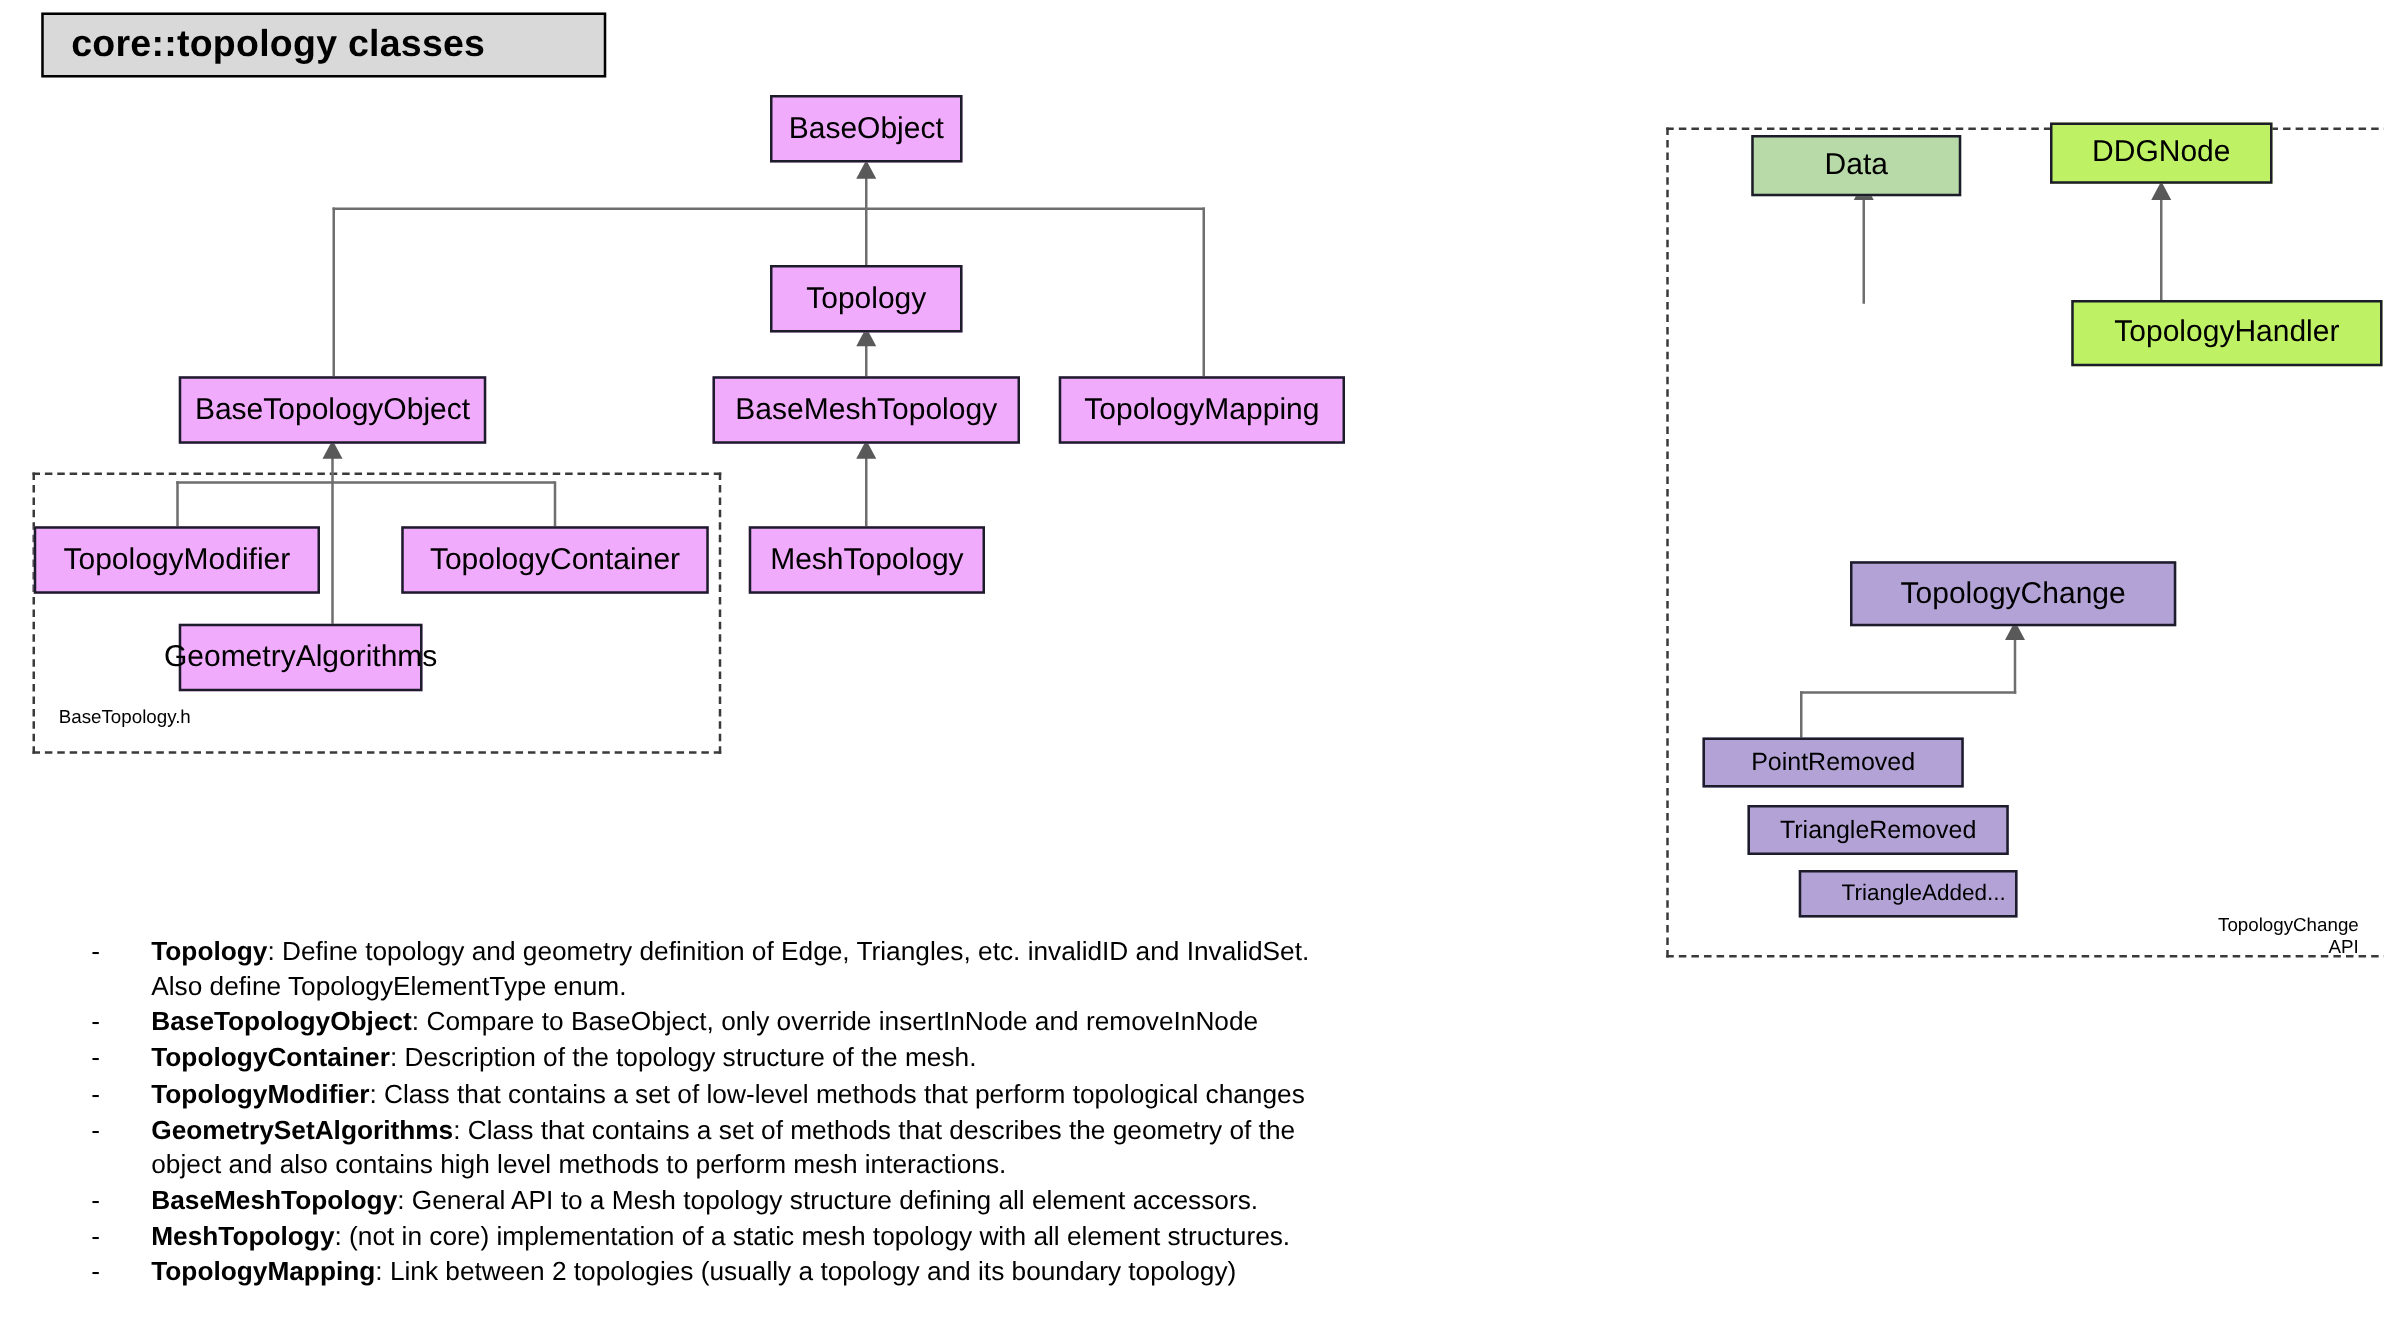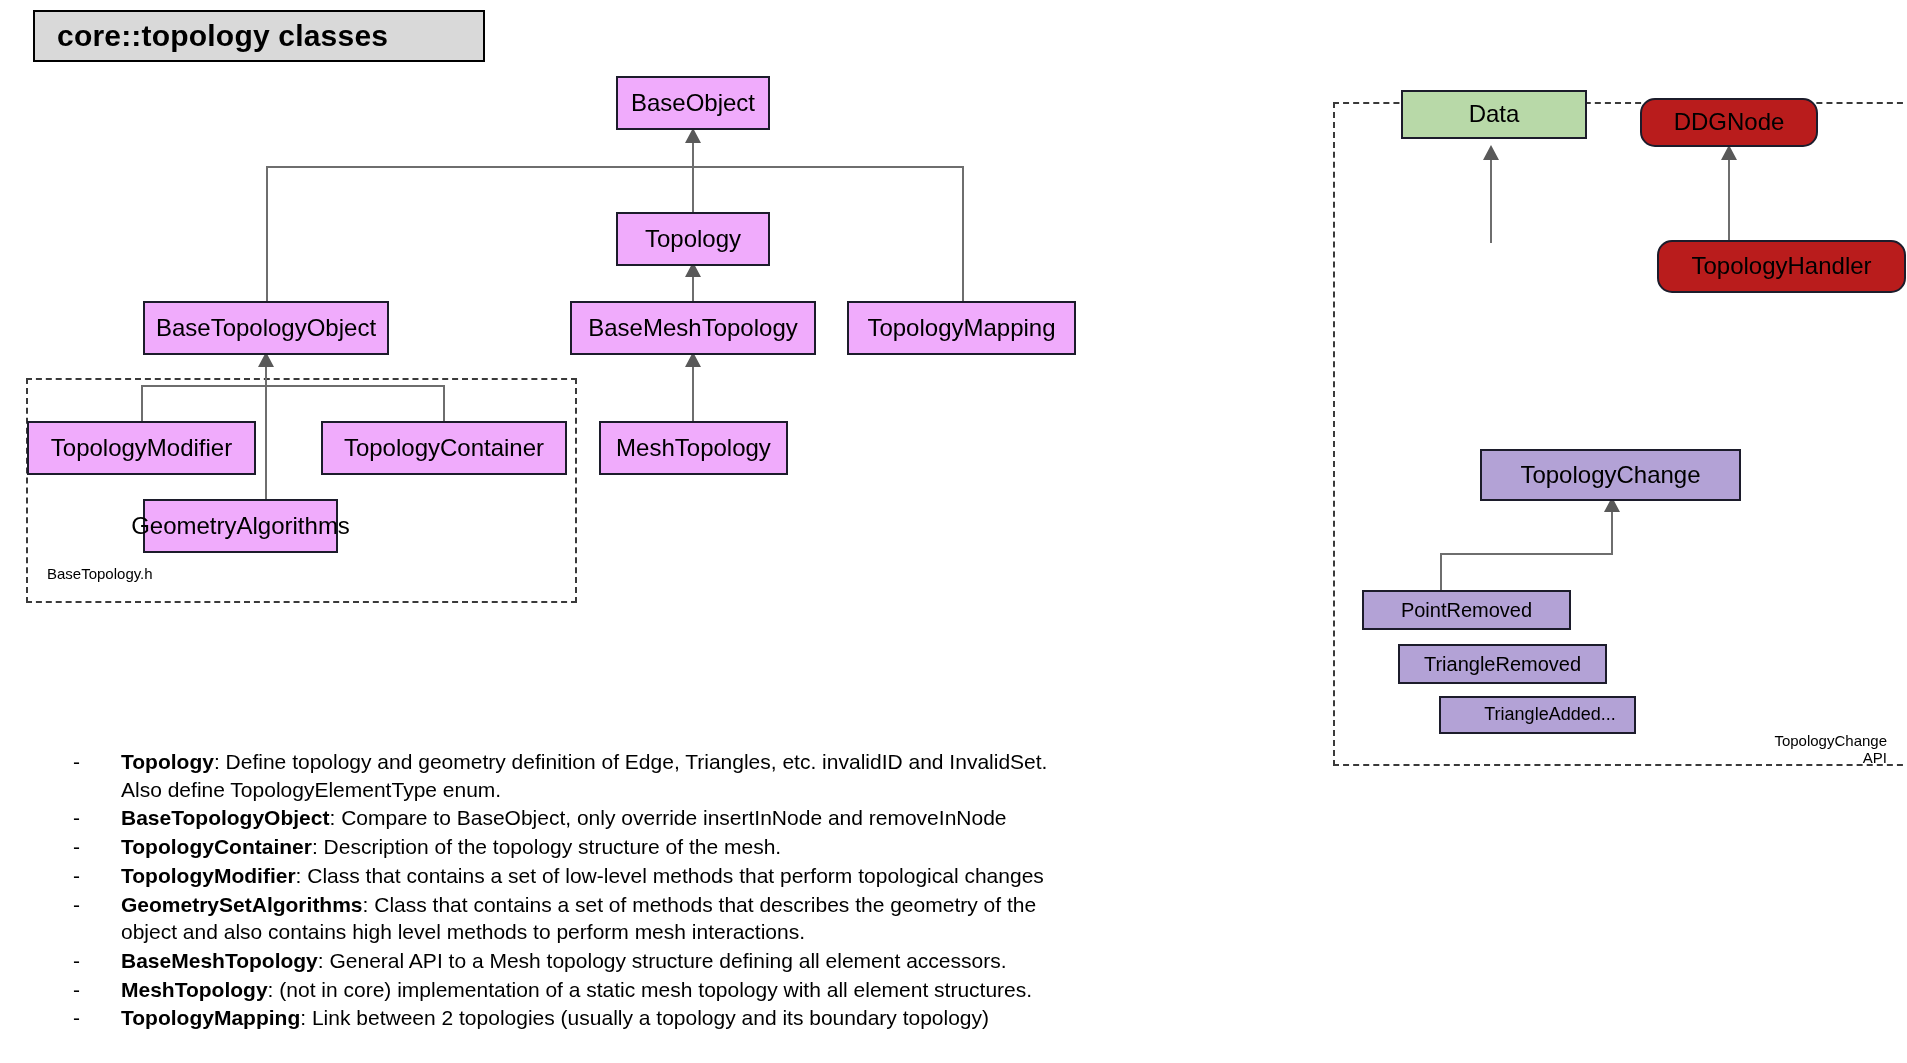--- a/index.html
+++ b/index.html
@@ -48,21 +48,21 @@
     align-items: center;
     justify-content: center;
     font-size: 24px;
     line-height: 1.1;
     text-align: center;
     z-index: 4;
     white-space: nowrap;
   }
   .node.blue   { background: #f0abfc; border-color: #1c1c2b; }
   .node.green  { background: #b8d9a8; border-color: #1c1c2b; }
-  .node.yellow { background: #b91c1c; border-color: #1c1c2b; border-radius: 15px; }
+  .node.yellow { background: #bef264; border-color: #1c1c2b; }
   .node.purple { background: #b3a2d6; border-color: #1c1c2b; }
   .node.small  { font-size: 20px; }
   .node.xsmall { font-size: 18px; }
 
   
   .frame {
     position: absolute;
     box-sizing: border-box;
     border: 2px dashed #3a3a3a;
     background: transparent;
@@ -175,34 +175,34 @@
   <div class="arrow-up" style="left:1462px; top:145px;"></div>
 
   <div class="ln v" style="left:1707px; top:147px; height:96px;"></div>
   <div class="arrow-up" style="left:1700px; top:145px;"></div>
 
   <div class="ln v" style="left:1590px; top:499px; height:56px;"></div>
   <div class="arrow-up" style="left:1583px; top:497px;"></div>
   <div class="ln h" style="left:1419px; top:553px; width:173px;"></div>
   <div class="ln v" style="left:1419px; top:553px; height:40px;"></div>
 
-  <div class="node green" style="left:1380px; top:90px; width:186px; height:49px;">Data</div>
+  <div class="node green" style="left:1380px; top:108px; width:168px; height:49px;">Data</div>
 
   <div class="node yellow" style="left:1619px; top:98px; width:178px; height:49px;">DDGNode</div>
 
 
   <div class="node yellow" style="left:1636px; top:240px; width:249px; height:53px;">TopologyHandler</div>
 
   <div class="node purple" style="left:1459px; top:449px; width:261px; height:52px;">TopologyChange</div>
 
   <div class="node purple small" style="left:1341px; top:590px; width:209px; height:40px;">PointRemoved</div>
 
   <div class="node purple small" style="left:1377px; top:644px; width:209px; height:40px;">TriangleRemoved</div>
 
-  <div class="node purple xsmall" style="left:1418px; top:696px; width:197px; height:38px;padding-left:25px;">TriangleAdded...</div>
+  <div class="node purple xsmall" style="left:1418px; top:696px; width:175px; height:38px;padding-left:25px;">TriangleAdded...</div>
 
   <div class="desc">
     <div class="desc-row">
       <span class="desc-dash">-</span>
       <span class="desc-text"><b>Topology</b><span>: Define topology and geometry definition of Edge, Triangles, etc. invalidID and InvalidSet. Also define TopologyElementType enum.</span></span>
     </div>
     <div class="desc-row">
       <span class="desc-dash">-</span>
       <span class="desc-text"><b>BaseTopologyObject</b><span>: Compare to BaseObject, only override insertInNode and removeInNode</span></span>
     </div>

